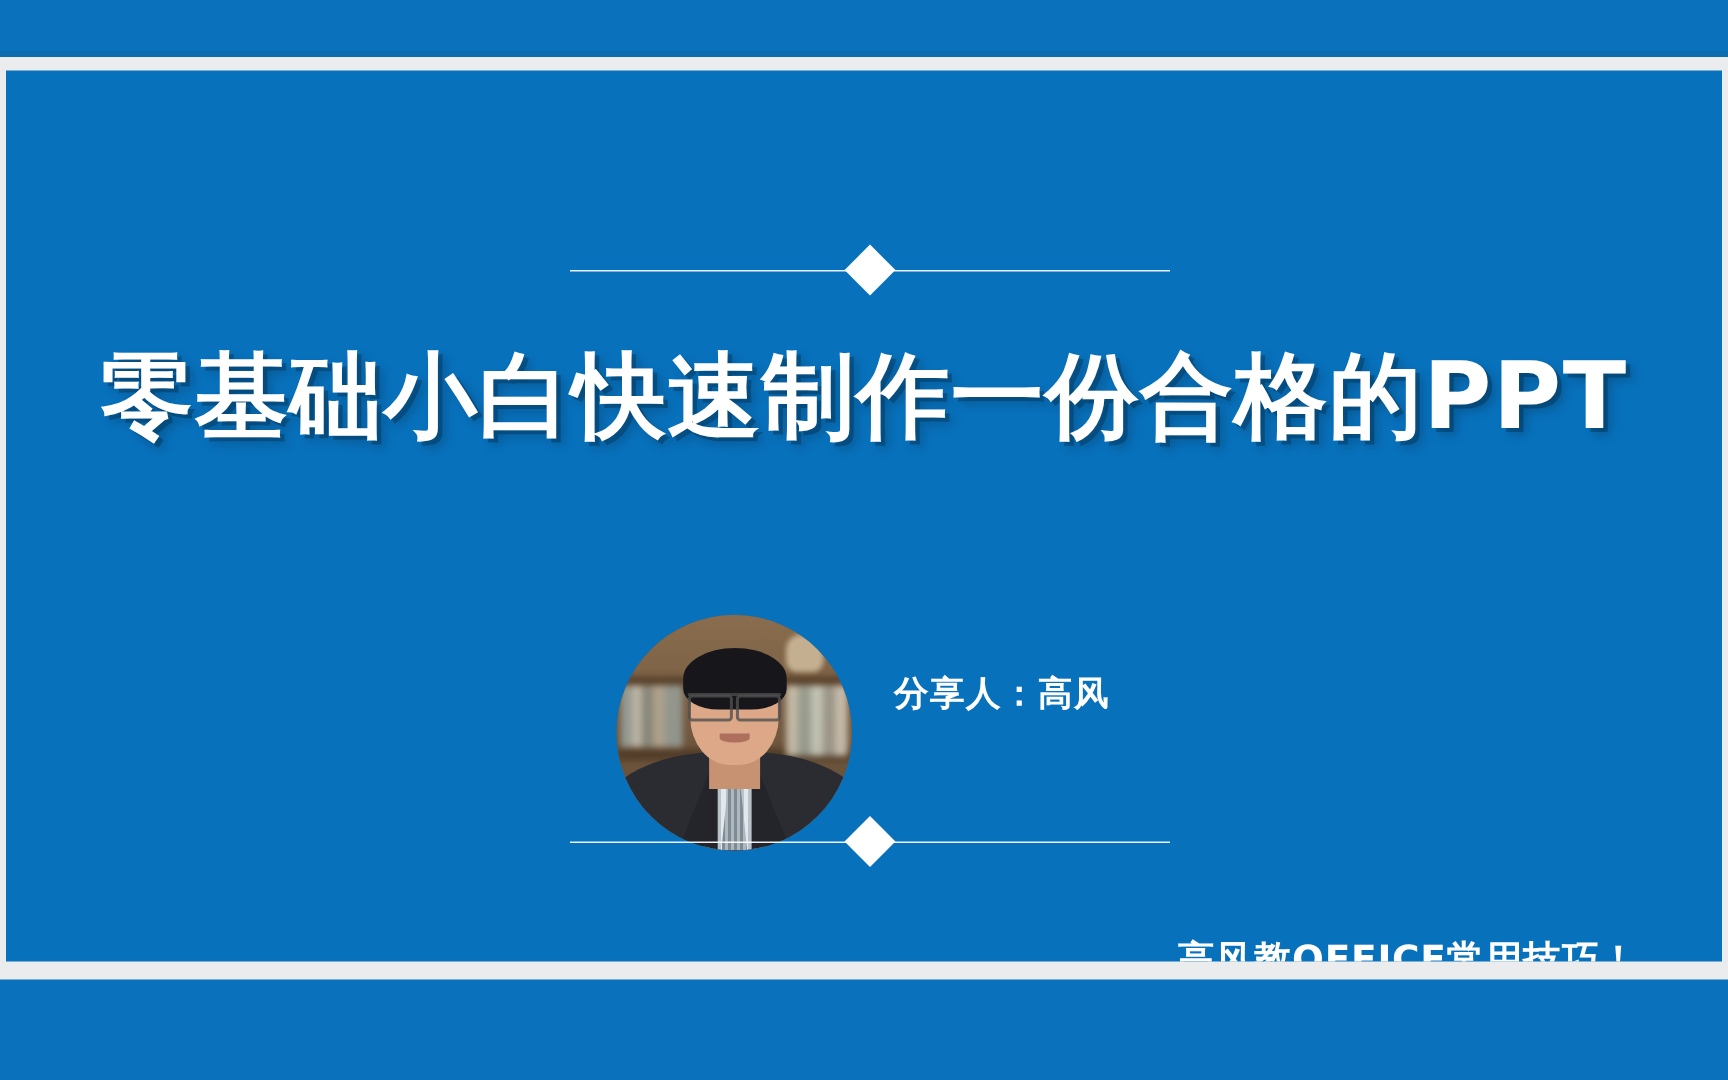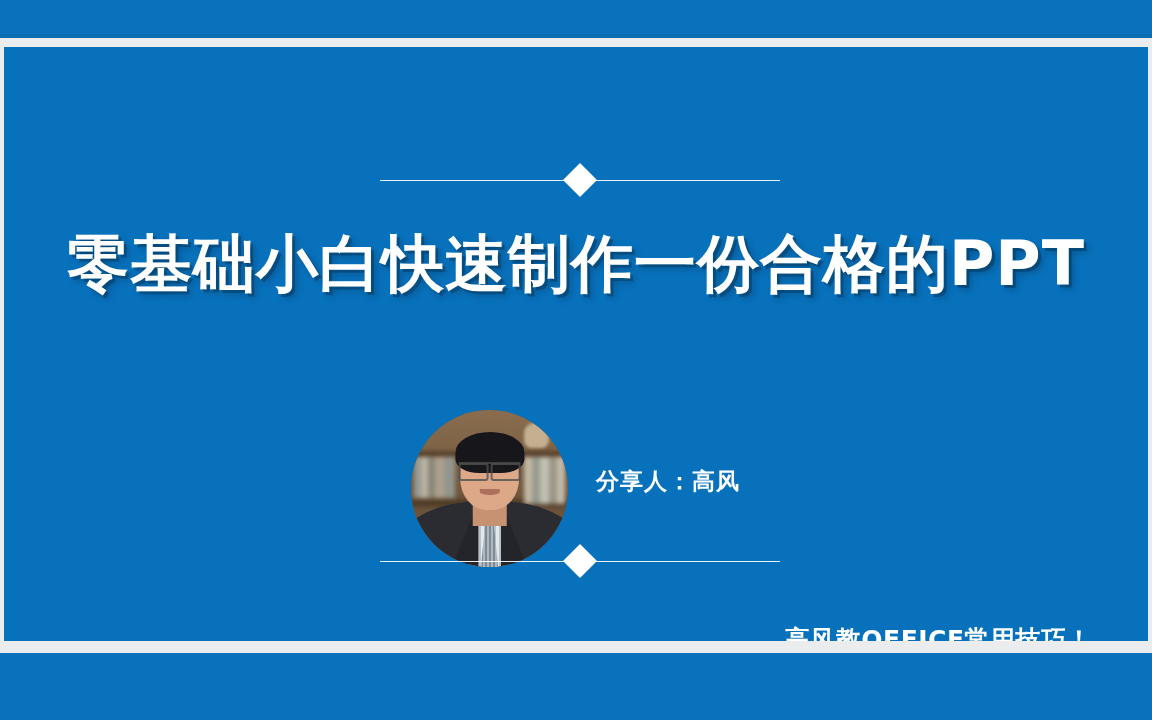--- a/index.html
+++ b/index.html
@@ -271,21 +271,21 @@
     width: 13%;
     height: 4%;
     border-radius: 0 0 60% 60%;
     background: rgba(150,80,70,.65);
   }
 
   
   .presenter {
     position: absolute;
     left: 592px;
-    top: 419px;
+    top: 400px;
     color: #ffffff;
     font-size: 23px;
     font-weight: 700;
     letter-spacing: 1px;
     white-space: nowrap;
   }
 
   
   .brand {
     position: absolute;

